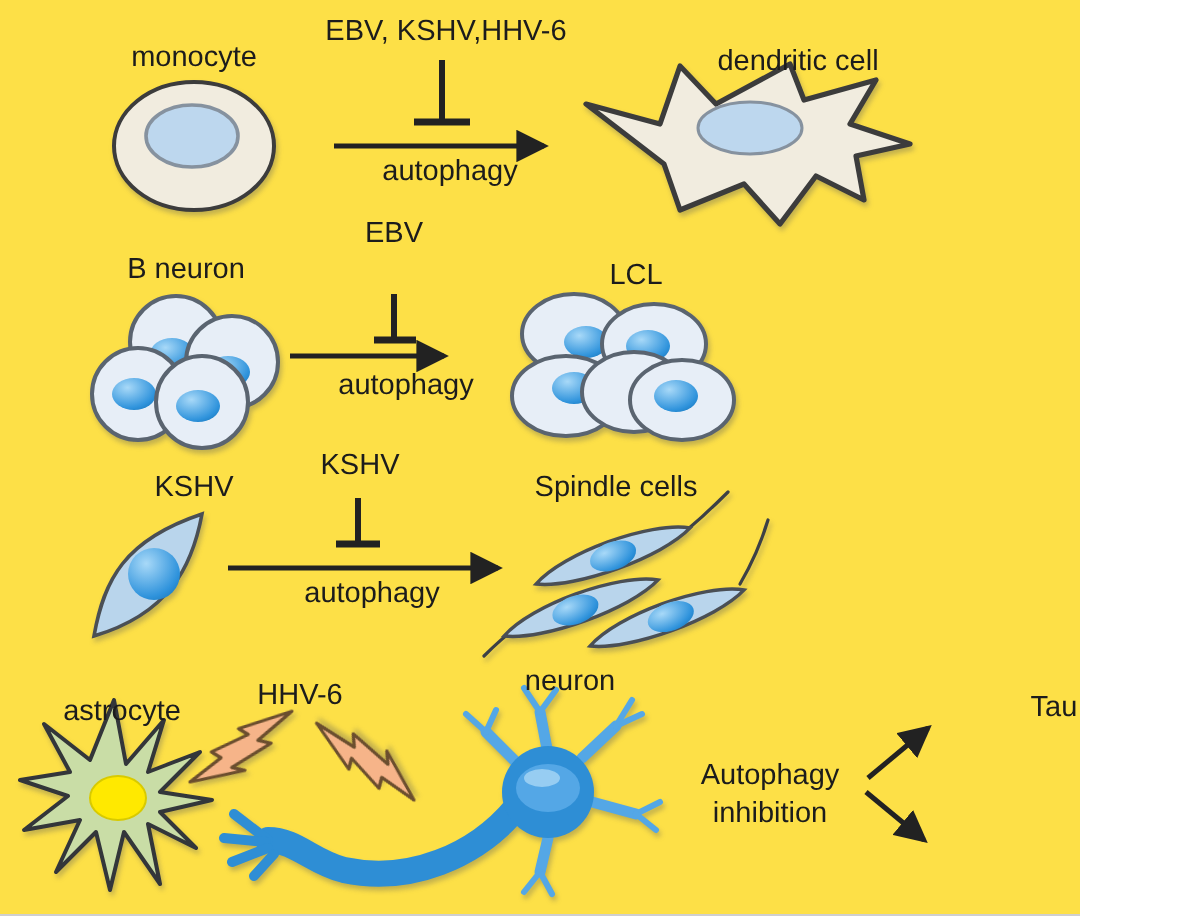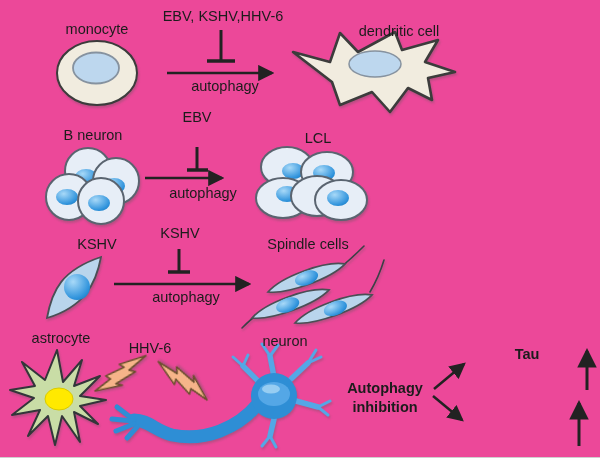--- a/index.html
+++ b/index.html
@@ -1,27 +1,27 @@
 <!DOCTYPE html>
 <html style="--cell-body-beige: #f1ecdf; --nucleus-pale-blue: #bdd7ee; --cell-body-pale-blue: #e7eef7; --nucleus-bright-blue: #2f93dc; --spindle-blue: #b9d5ec; --astrocyte-green: #c9dda6; --astrocyte-nucleus-yellow: #ffe900; --neuron-blue: #2e8ed5; --neuron-light-blue: #54a7e6; --bolt-orange: #f6b489; --arrow-dark: #222222; --stroke-dark: #3c3c3c;"><head>
 <meta charset="utf-8">
 <style>
   html,body{margin:0;padding:0;background:#fff;}
   .stage{
-    position:relative;width:600px;height:458px;background:#ec4899;
+    position:relative;width:540px;height:458px;background:#fde047;
     font-family:"Liberation Sans", sans-serif;color:#1c1c1c;overflow:hidden;
     border-bottom:1px solid #cfcfcf;box-sizing:border-box;
   }
   svg.scene{position:absolute;left:0;top:0;}
   .lbl{
     position:absolute;transform:translateX(-50%);
     font-size:14.5px;line-height:18px;white-space:nowrap;color:#1c1c1c;
     text-align:center;
   }
-  .lbl.two-line{line-height:19px;white-space:normal;width:140px;font-weight:bold;}
+  .lbl.two-line{line-height:19px;white-space:normal;width:140px;}
   
   .cell-beige{fill:var(--cell-body-beige);stroke:var(--stroke-dark);}
   .nucleus-pale{fill:var(--nucleus-pale-blue);stroke:#86929f;}
   .cell-pale-blue{fill:var(--cell-body-pale-blue);stroke:#5a6470;}
   .spindle{fill:var(--spindle-blue);stroke:#4a4f55;}
   .astro{fill:var(--astrocyte-green);stroke:#33363a;}
   .astro-nuc{fill:var(--astrocyte-nucleus-yellow);stroke:#d8ca00;stroke-width:1;}
   .bolt{fill:var(--bolt-orange);stroke:#6b4e2e;stroke-width:1.6;stroke-linejoin:round;}
   .neuron-main{fill:var(--neuron-blue);}
   .neuron-stroke{stroke:var(--neuron-blue);}
@@ -175,21 +175,21 @@
   <div class="lbl" style="left:93px;top:126px">B neuron</div>
   <div class="lbl" style="left:197px;top:108px">EBV</div>
   <div class="lbl" style="left:203px;top:184px">autophagy</div>
   <div class="lbl" style="left:318px;top:129px">LCL</div>
 
   <div class="lbl" style="left:97px;top:235px">KSHV</div>
   <div class="lbl" style="left:180px;top:224px">KSHV</div>
   <div class="lbl" style="left:186px;top:288px">autophagy</div>
   <div class="lbl" style="left:308px;top:235px">Spindle cells</div>
 
-  <div class="lbl" style="left:61px;top:329px">astrocyte</div>
+  <div class="lbl" style="left:61px;top:347px">astrocyte</div>
   <div class="lbl" style="left:150px;top:339px">HHV-6</div>
   <div class="lbl" style="left:285px;top:332px">neuron</div>
 
   <div class="lbl two-line" style="left:385px;top:379px">
     <div>Autophagy</div>
     <div>inhibition</div>
   </div>
   <div class="lbl two-line" style="left:527px;top:345px">
     <div>Tau</div>
   </div>

